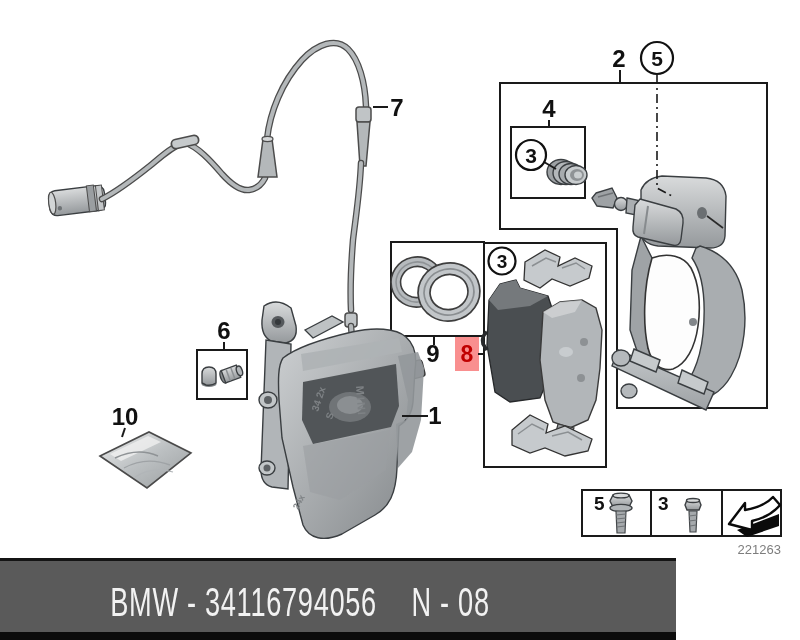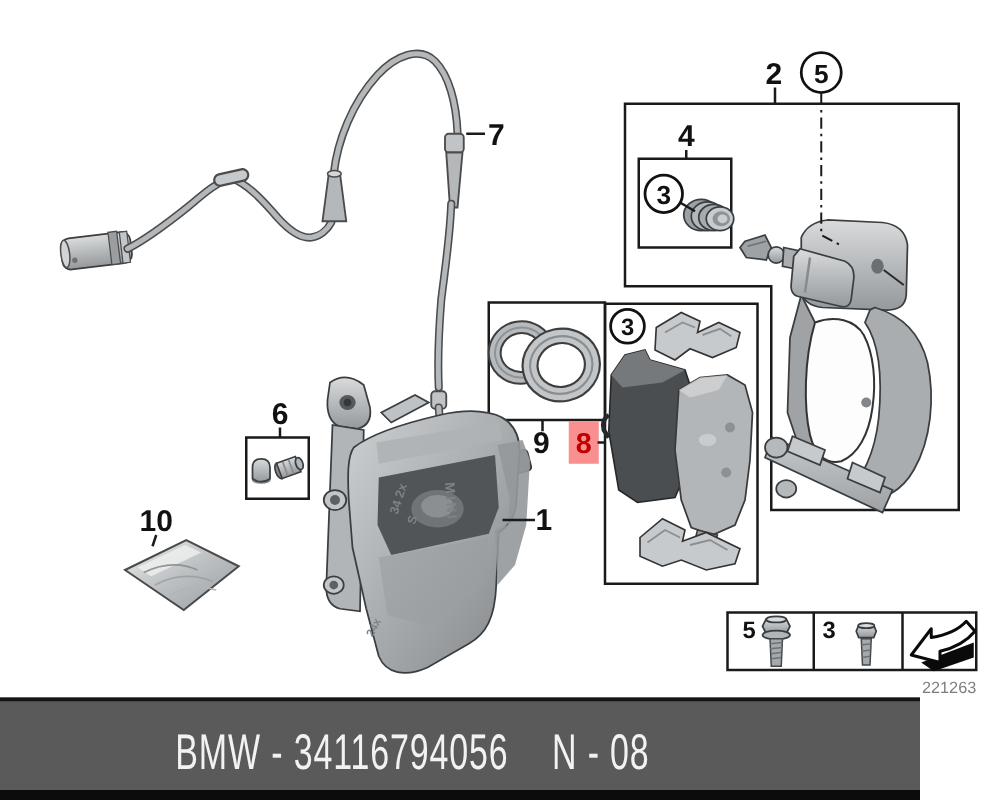--- a/index.html
+++ b/index.html
@@ -14,21 +14,21 @@
   .emboss{font-family:"Liberation Sans",sans-serif;font-weight:bold;fill:#7e8285;}
   .drawno{font-family:"Liberation Sans",sans-serif;font-size:13px;fill:#7d7d7d;}
   .box{fill:none;stroke:#1a1a1a;stroke-width:2;}
   .leader{stroke:#1a1a1a;stroke-width:2;fill:none;}
   .dashdot{stroke:#1a1a1a;stroke-width:1.6;fill:none;stroke-dasharray:9 4 2 4;}
   .circ{fill:#ffffff;stroke:#111;stroke-width:2.2;}
   .cable-dark{stroke:#4c4c4c;stroke-width:6.5;fill:none;stroke-linecap:round;}
   .cable-lite{stroke:#b4b8ba;stroke-width:4;fill:none;stroke-linecap:round;}
   .metal-edge{stroke:#3a3e41;stroke-width:1.4;}
   
-  #footer{position:absolute;left:0;top:558px;width:736px;height:82px;
+  #footer{position:absolute;left:0;top:558px;width:676px;height:82px;
           background:#5a5a5a;border-top:3px solid #141414;box-sizing:border-box;
           display:flex;align-items:center;justify-content:center;}
   #footer .blackstrip{position:absolute;left:0;bottom:0;width:100%;height:8px;background:#0c0c0c;}
   .bar-text{display:flex;gap:51px;transform:scaleX(0.68);margin-right:76px;margin-top:4px;
             font-size:40px;color:#f2f2f2;letter-spacing:1px;white-space:nowrap;}
 </style>
 </head>
 <body>
 
 <div id="app">

